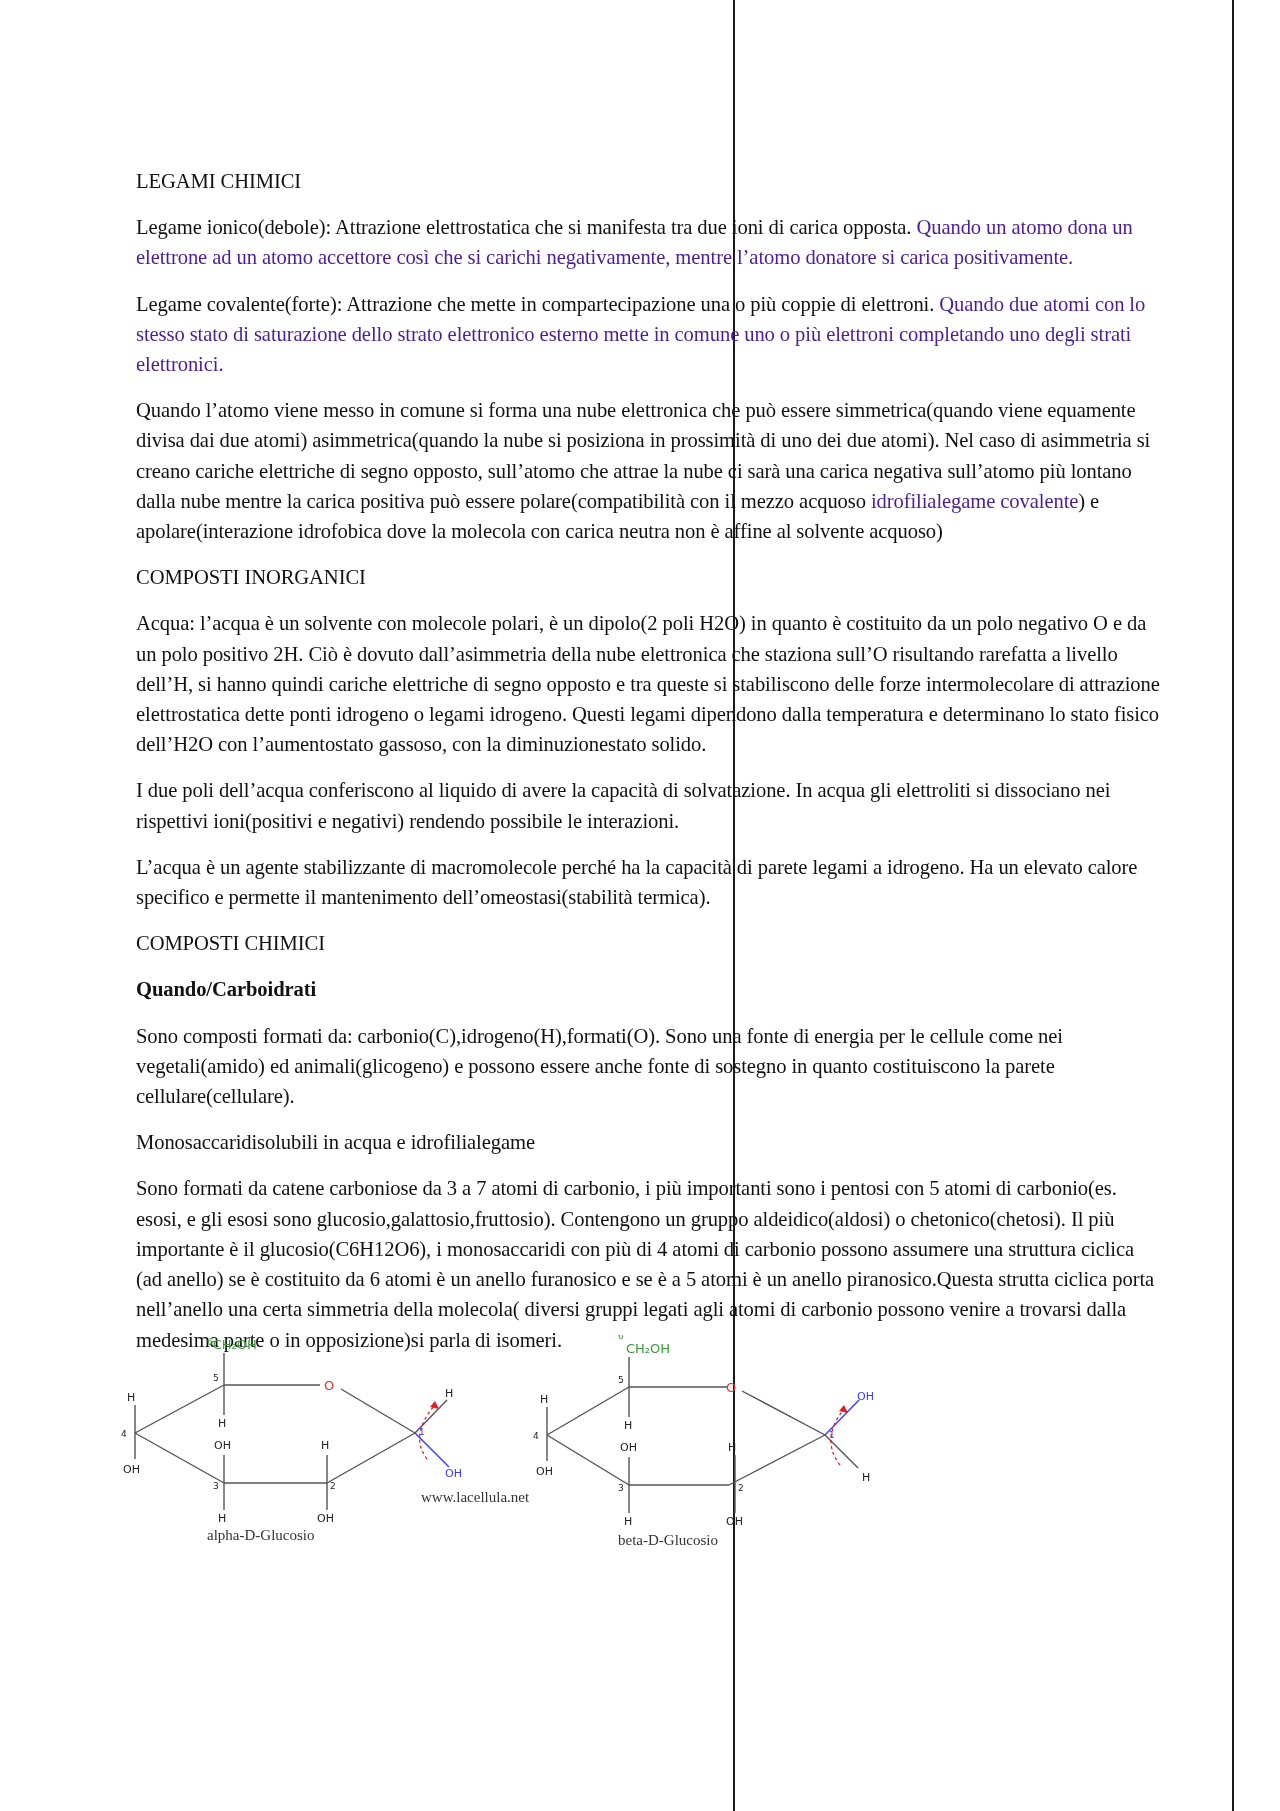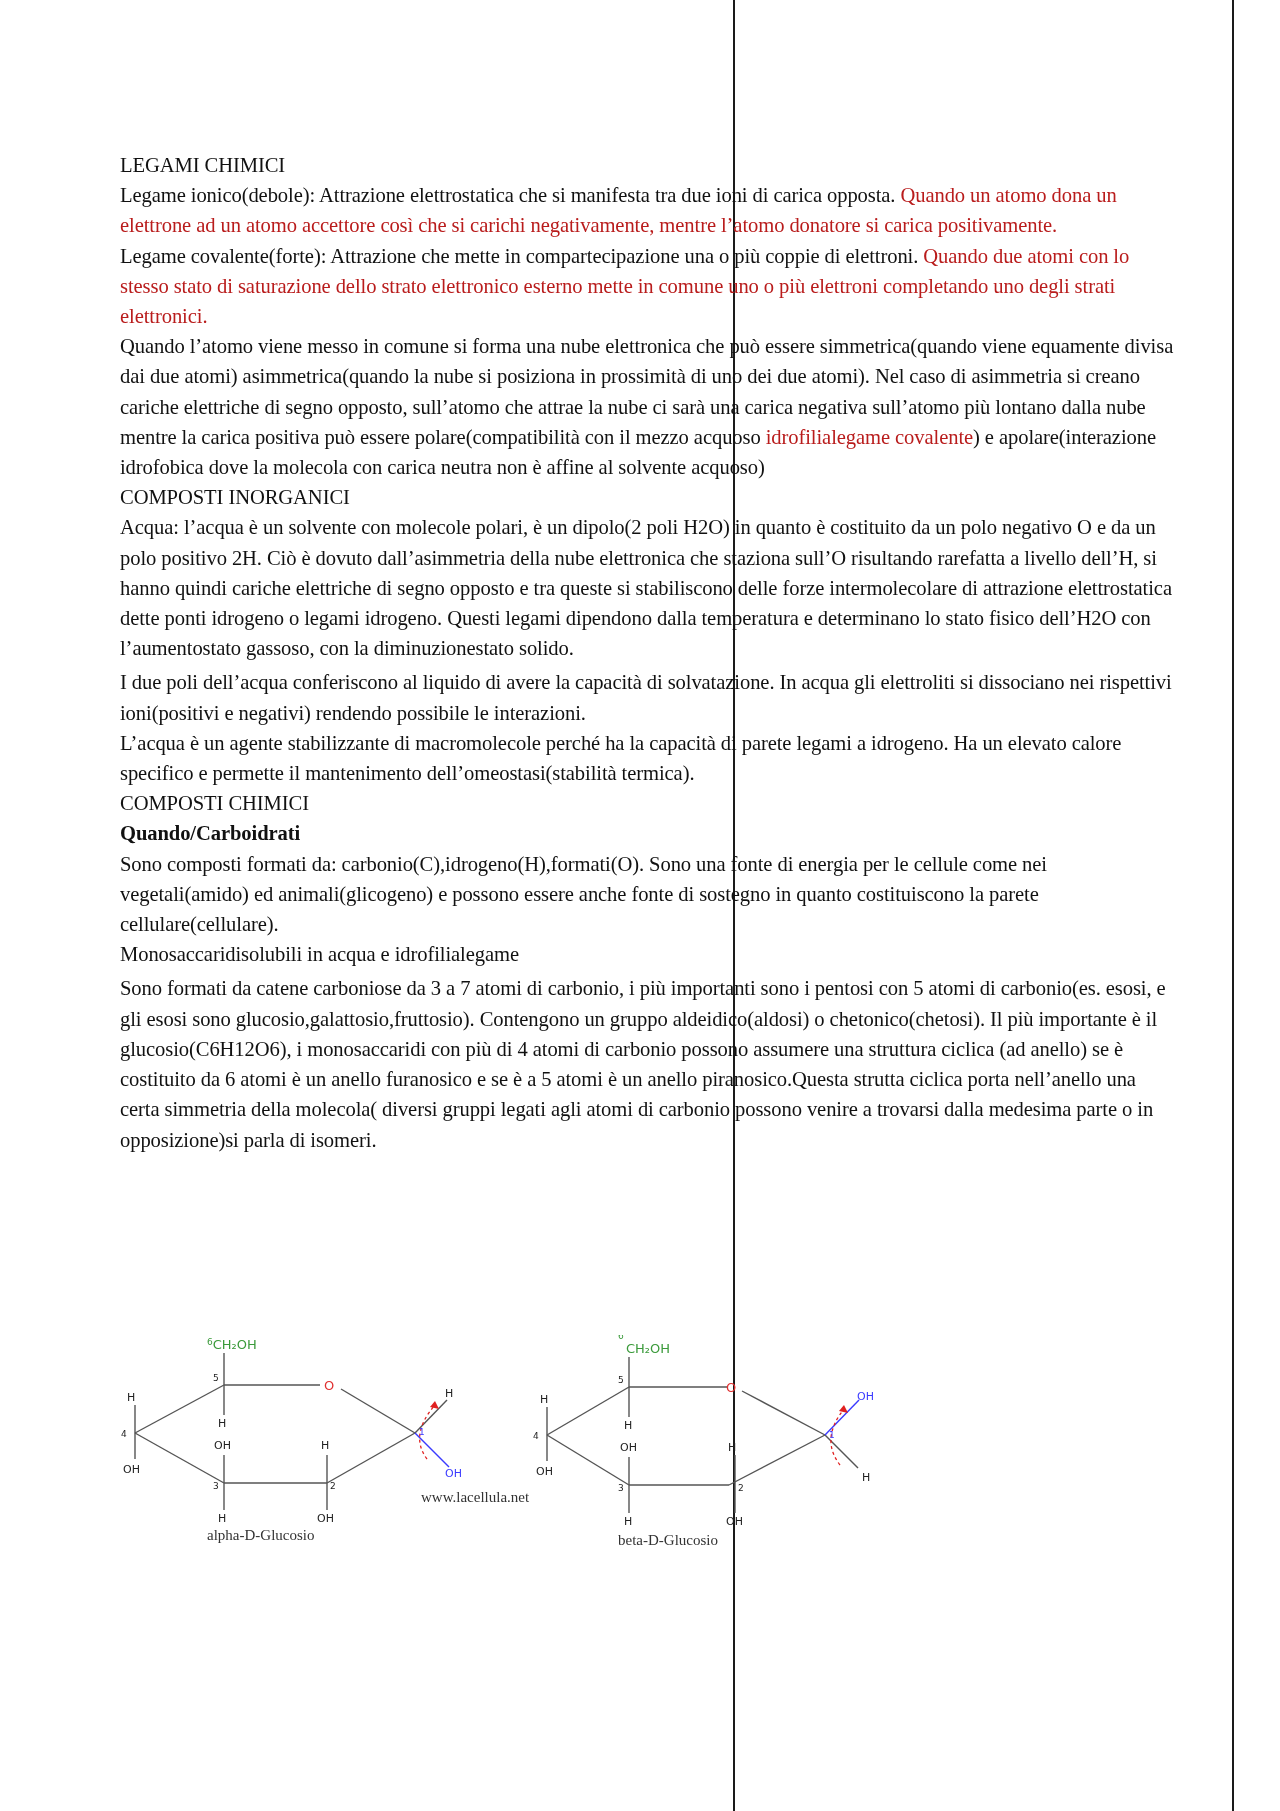--- a/index.html
+++ b/index.html
@@ -3,22 +3,22 @@
 <meta charset="utf-8">
 <style>
   html, body { margin:0; padding:0; background:#ffffff; }
   body { width:1280px; height:1811px; position:relative; overflow:hidden;
          font-family:"Liberation Serif", serif; color:#111; }
   .vline { position:absolute; top:0; bottom:0; width:2px; background:#1a1a1a; }
   .vline.l1 { left:733px; }
   .vline.l2 { left:1232px; }
   .page { position:absolute; left:120px; top:150px; width:1060px;
           font-size:20.6px; line-height:30.2px; letter-spacing:-0.1px; }
-  .page p { margin:0; }
-  .blue { color:#b91c1c; }
+  .page p { margin:16px; }
+  .blue { color:#4c1d95; }
   .b { font-weight:bold; }
   .gap { margin-top:4px !important; }
   .figs { position:absolute; left:117px; top:1335px; width:800px; height:230px; }
   svg text { font-family:"DejaVu Sans", sans-serif; }
   .caption { font-family:"Liberation Serif", serif; font-size:15px; fill:#333; }
 </style>
 </head>
 <body>
 
 <div class="vline l1"></div>

